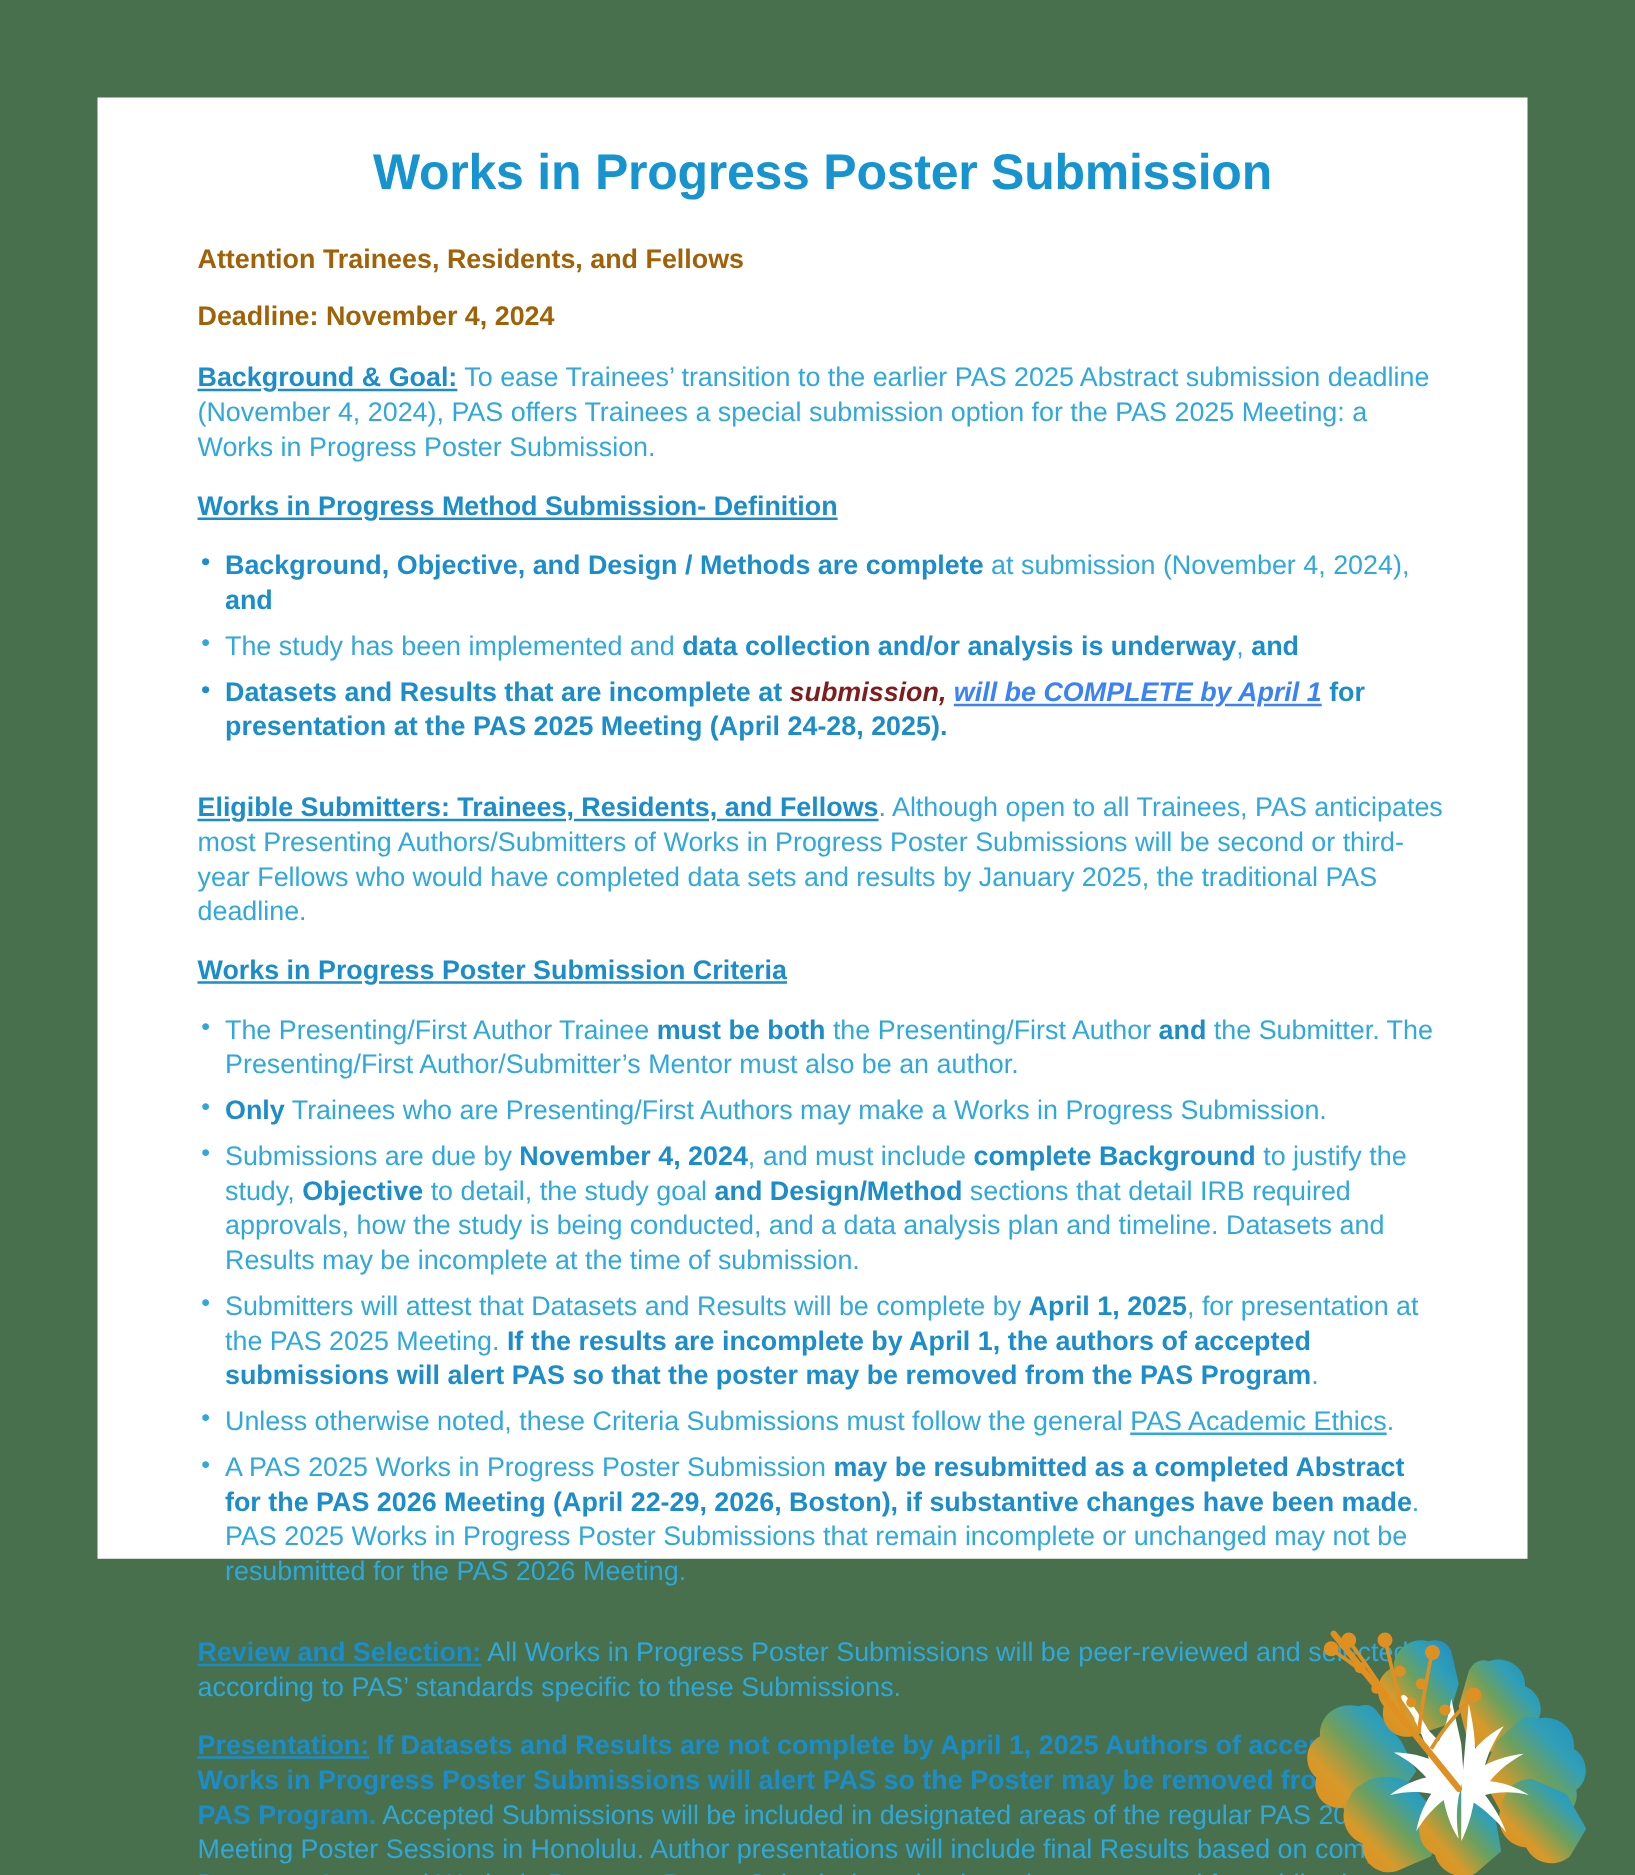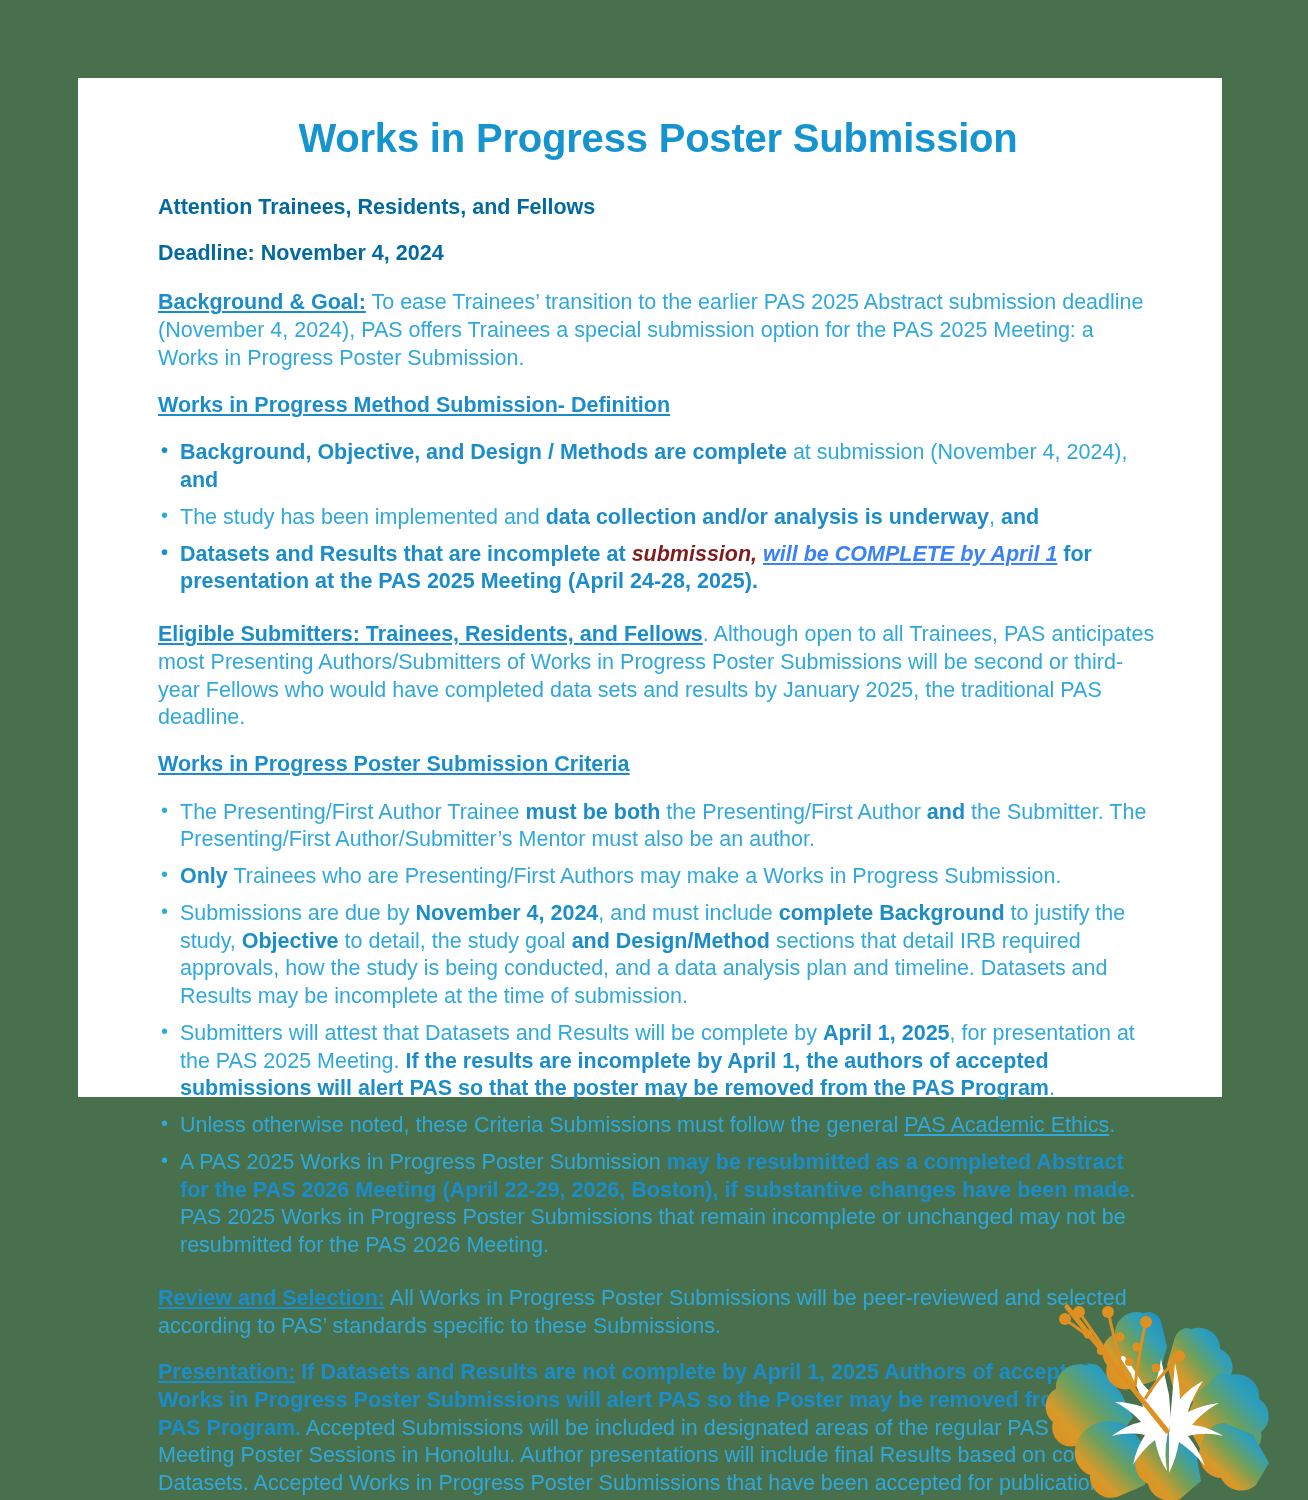--- a/index.html
+++ b/index.html
@@ -13,21 +13,21 @@
     background: #48704d;
     font-family: "Liberation Sans", sans-serif;
     overflow: hidden;
   }
 
   #page {
     position: absolute;
     left: 78px;
     top: 78px;
     width: 1144px;
-    height: 1019px;
+    height: 1169px;
     background: #ffffff;
     overflow: visible;
   }
 
   #content {
     position: absolute;
     left: 80px;
     top: 38px;
     width: 1000px;
   }
@@ -41,27 +41,27 @@
     letter-spacing: -0.2px;
     margin: 0 0 34px 0;
     line-height: 1.1;
   }
 
   
   .para {
     font-size: 21.5px;
     line-height: 1.29;
     color: #2fa8dc;
-    margin: 0 0 19px 0;
+    margin: 12px 0 19px 0;
   }
 
   .lead-bold {
     font-size: 21.5px;
     font-weight: bold;
-    color: #0369a1;
+    color: #a16207;
     line-height: 1.29;
     margin: 0 0 22px 0;
   }
 
   .section-head {
     font-size: 21.5px;
     font-weight: bold;
     color: #1b8dcb;
     text-decoration: underline;
     text-underline-offset: 2px;

